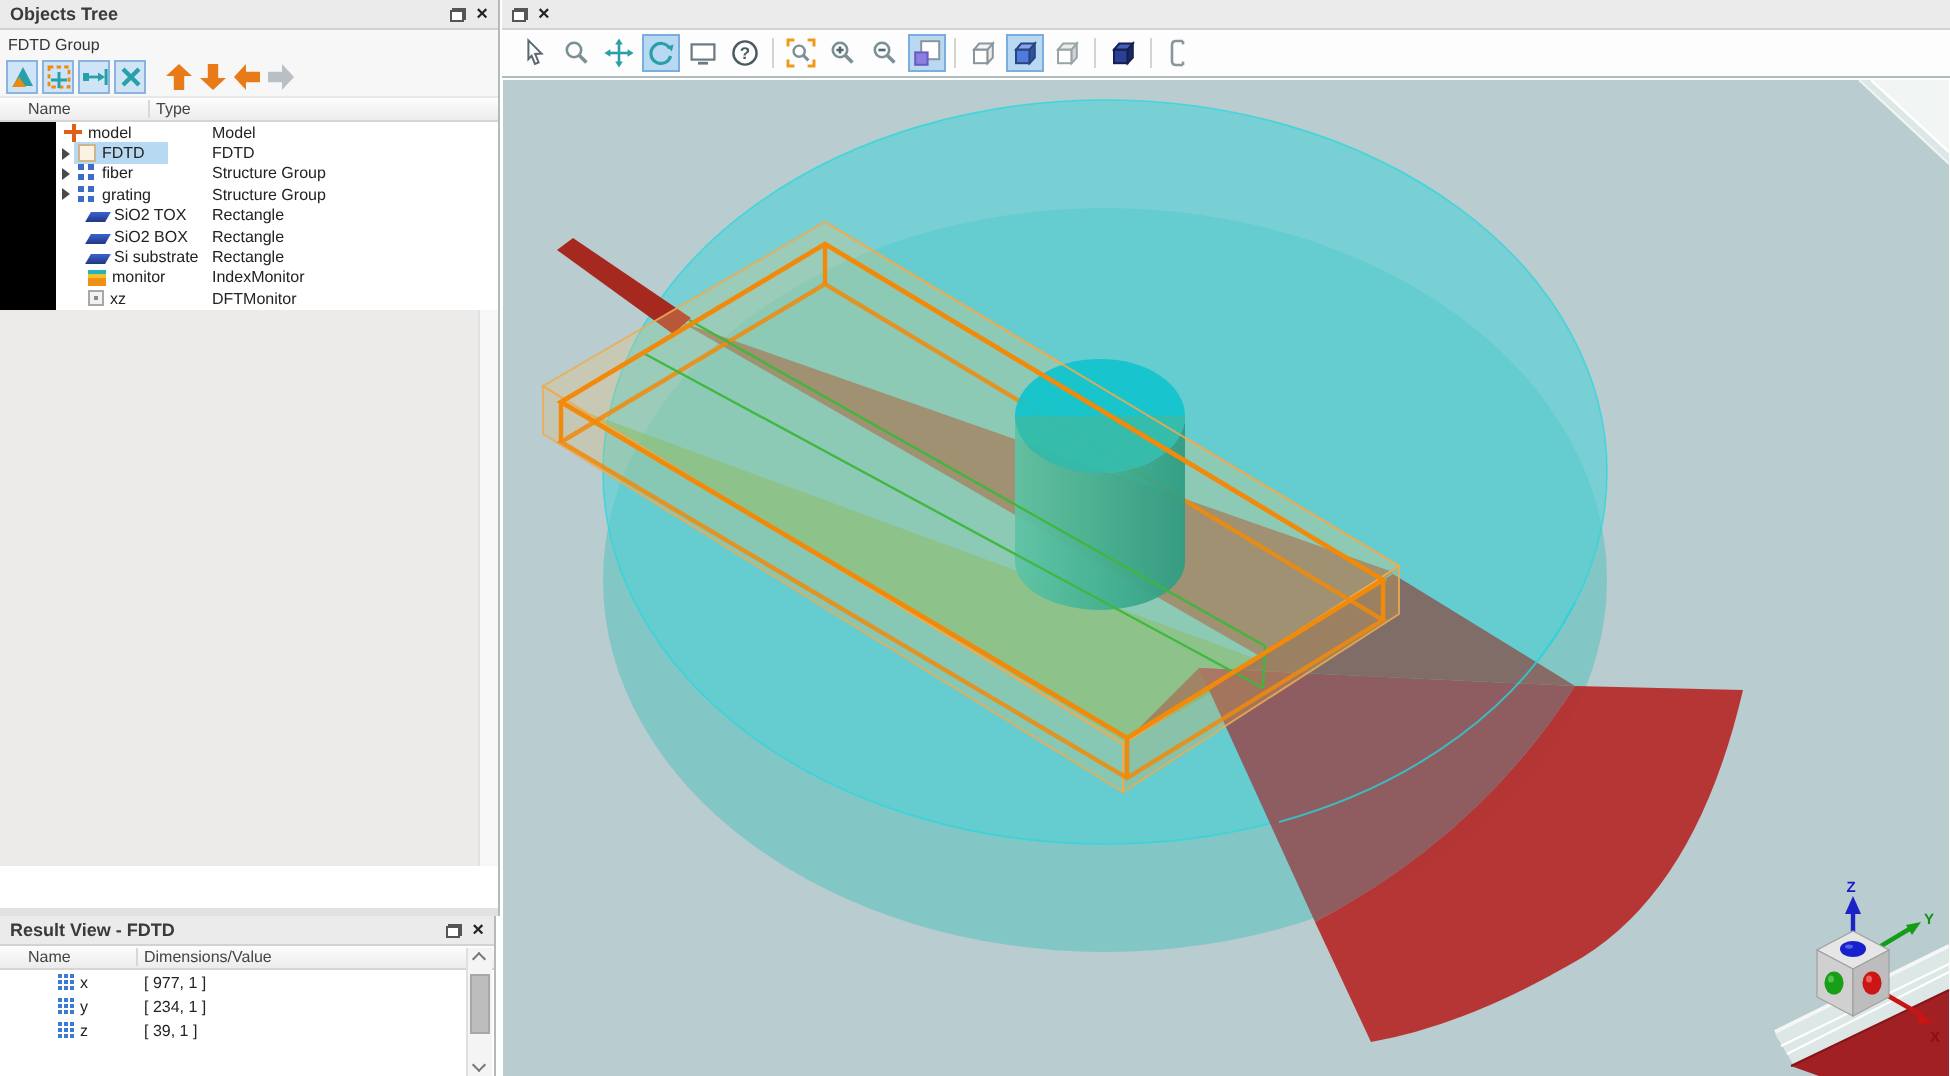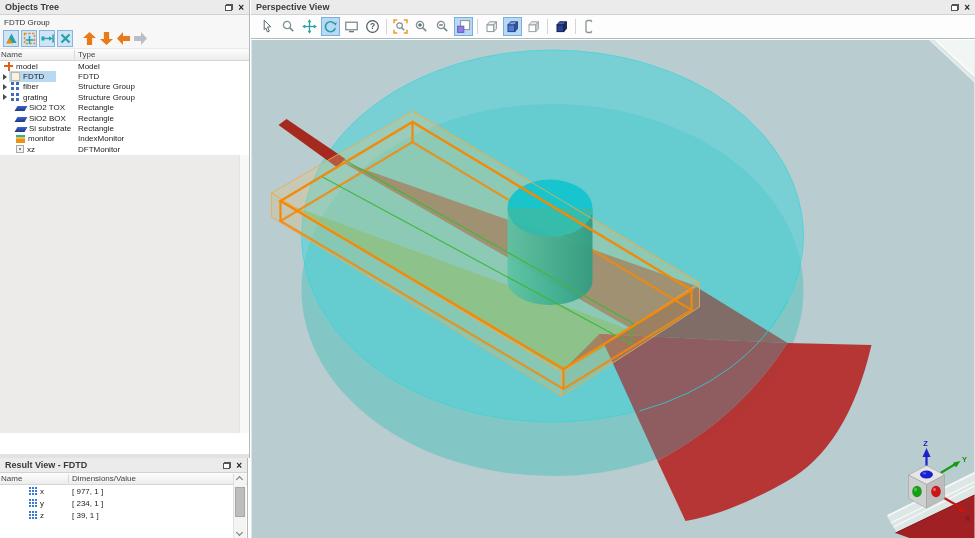--- a/index.html
+++ b/index.html
@@ -18,24 +18,24 @@
   
   #objects-tree{left:0;top:0;width:250px;height:454px;border-right:1px solid #b4baba;}
   #layout-label{height:14px;display:flex;align-items:center;padding:0 4px;background:#f7f7f7;color:#333;}
   #ot-toolbar{height:20px;background:#f7f7f7;display:flex;align-items:center;padding:0 2px;border-bottom:1px solid #e8e8e8;}
   .tbtn{width:16px;height:17px;background:#cfe4f7;border:1px solid #8ab4e0;margin:0 1px;display:flex;align-items:center;justify-content:center;}
   .tbtn svg{width:13px;height:13px;}
   .arrow-gap{width:7px;}
   .blk-arrow{width:13px;height:13px;margin:0 2px;clip-path:polygon(50% 0,100% 46%,70% 46%,70% 100%,30% 100%,30% 46%,0 46%);}
   .cols-header{position:relative;height:12px;background:linear-gradient(#fdfdfd,#ececec);
     border-bottom:1px solid #d5d5d5;color:#444;}
-  .cols-header .h1{position:absolute;left:1px;top:1px;text-align:right;}
+  .cols-header .h1{position:absolute;left:14px;top:1px;text-align:right;}
   .cols-header .h2{position:absolute;top:1px;}
   .col-sep{position:absolute;top:1px;bottom:1px;width:1px;background:#d8d8d8;}
-  #ot-rows{background:#000000;}
+  #ot-rows{background:#000000;padding-left:28px;}
   .trow{position:relative;display:flex;align-items:center;height:10.4px;background:#fff;}
   .exp{width:9px;display:flex;align-items:center;justify-content:center;flex:none;}
   .exp.wide{width:14px;}
   .tri-r{width:0;height:0;border-left:4px solid #4a4a4a;border-top:3px solid transparent;border-bottom:3px solid transparent;}
   .tri-d{width:0;height:0;border-top:4px solid #333;border-left:3px solid transparent;border-right:3px solid transparent;}
   .name-box{display:flex;align-items:center;height:100%;padding:0 2px;white-space:nowrap;}
   .trow.selected .name-box{background:#b7d9f1;padding-right:12px;}
   .c-type{position:absolute;left:78px;top:0;height:100%;display:flex;align-items:center;color:#222;}
   #ot-empty{background:#ecebea;position:relative;}
   .scroll-track{position:absolute;right:0;top:0;bottom:0;width:10px;background:#f8f8f8;border-left:1px solid #e2e2e2;}
@@ -249,21 +249,20 @@
     </div>
   <div id="rv-scroll">
     <span class="sb-chev sb-up"></span>
     <div id="rv-thumb"></div>
     <span class="sb-chev sb-down"></span>
   </div>
 </div>
 
 <div class="panel" id="perspective">
   <div class="panel-title">
-    <span class="t">Perspective View</span>
     <span class="win-icons">
       <span class="float-ic"></span>
       <span class="close-ic">×</span>
     </span>
   </div>
   <div id="pv-toolbar">
       <span class="pbtn">
         <svg viewBox="0 0 15 15">
           <path d="M4.2,1.2 L10.8,7.8 L7.6,8 L9.3,12.2 L7.5,13 L5.8,8.9 L4.2,10.6 Z" fill="#fdfdfd" stroke="#5a6a70" stroke-width="1"></path>
         </svg>

